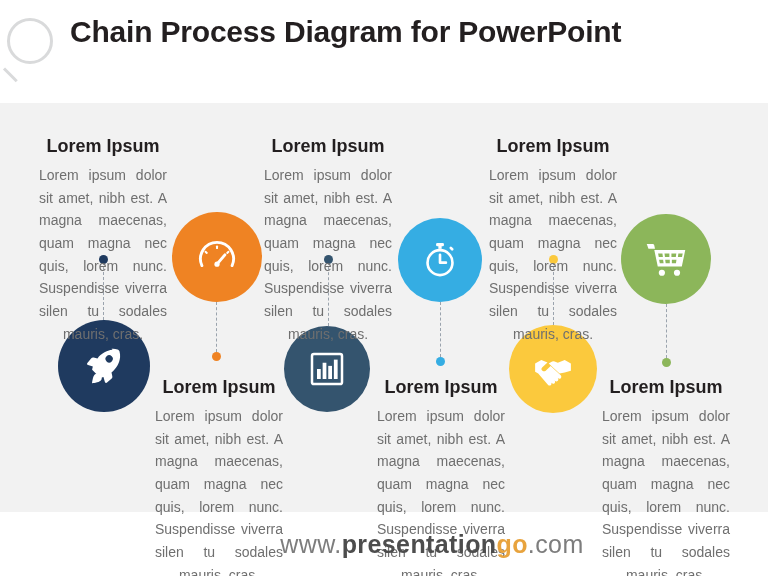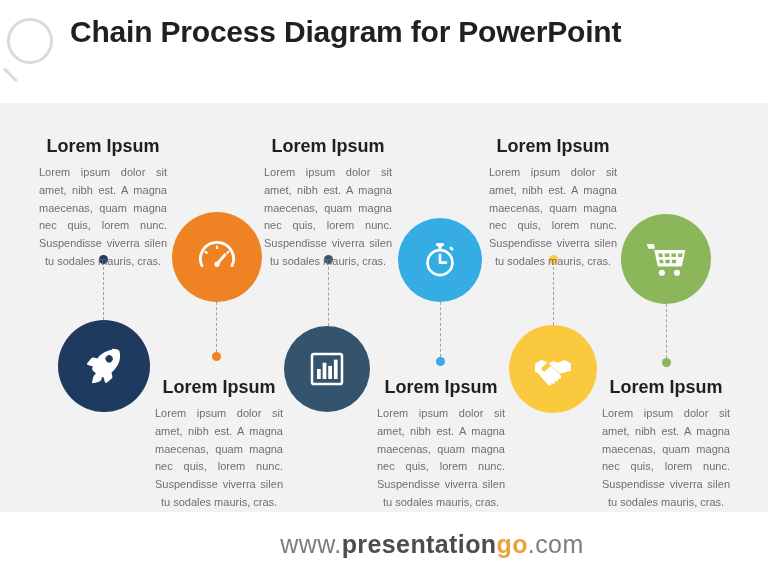--- a/index.html
+++ b/index.html
@@ -89,21 +89,21 @@
   }
   .blk-title {
     font-size: 18px;
     font-weight: bold;
     color: #231f20;
     text-align: center;
     margin-bottom: 7px;
     white-space: nowrap;
   }
   .blk-body {
-    font-size: 11px;
+    font-size: 14px;
     color: #6f6f6f;
     line-height: 1.62;
     text-align: justify;
     text-align-last: center;
   }
   
   .footer {
     position: absolute;
     left: 0;
     top: 530px;

